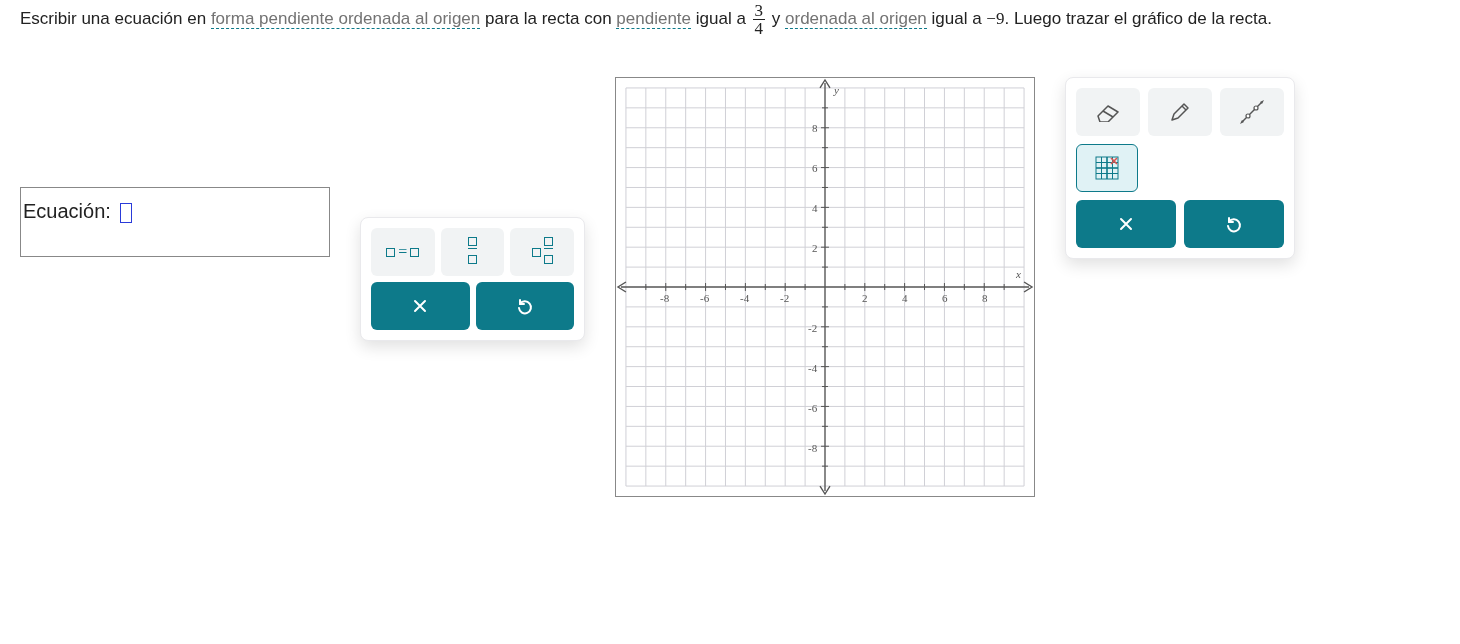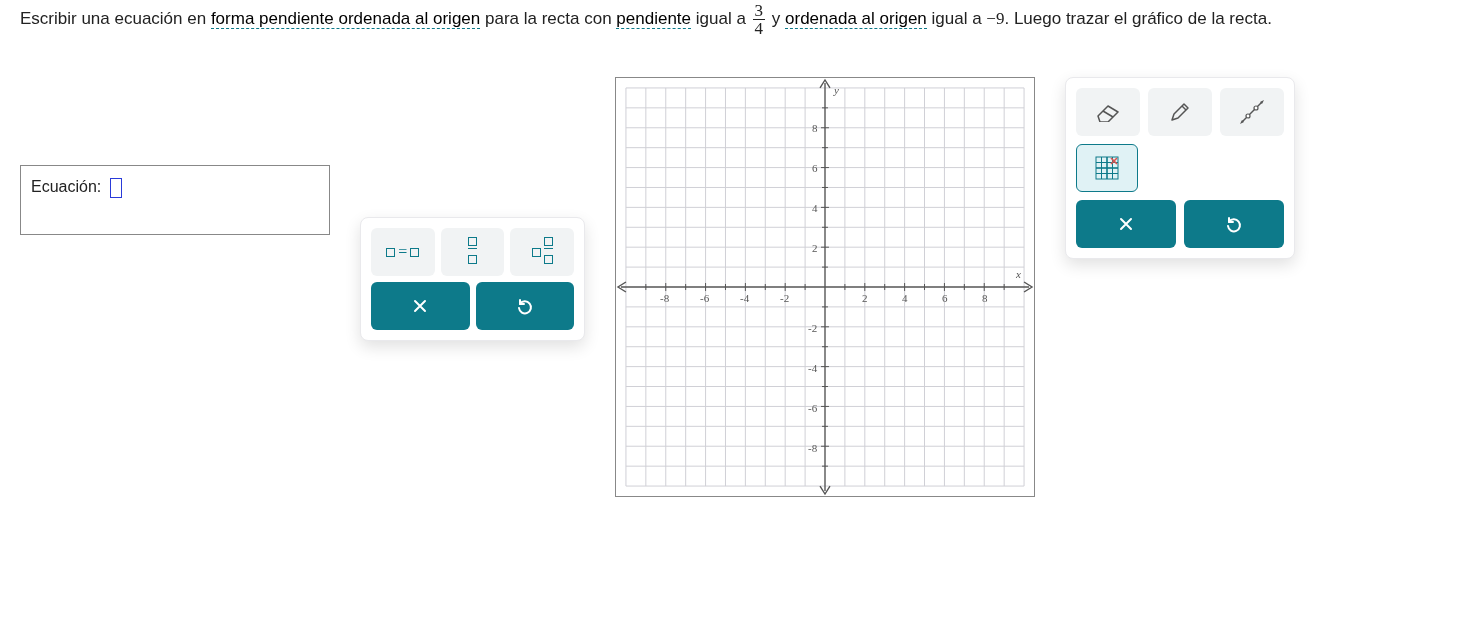--- a/index.html
+++ b/index.html
@@ -10,21 +10,21 @@
     font-size: 16px;
     color: #222;
     width: 1460px;
   }
   .question {
     line-height: 2.2;
     margin-bottom: 40px;
     font-size: 17px;
   }
   .link {
-    color: #000000;
+    color: #737373;
     border-bottom: 1px dashed #0d7a8a;
     cursor: pointer;
   }
   .frac {
     display: inline-block;
     vertical-align: middle;
     text-align: center;
     font-family: "Times New Roman", serif;
     line-height: 1;
     margin: 0 2px;
@@ -37,23 +37,23 @@
     display: flex;
     align-items: flex-start;
     gap: 30px;
   }
 
   
   .eq-box {
     border: 1px solid #888;
     width: 310px;
     height: 70px;
-    padding: 12px 10px;
-    margin-top: 88px;
-    font-size: 16px;
+    padding: 12px 2px;
+    margin-top: 110px;
+    font-size: 20px;
   }
   .eq-box .cursorbox {
     display: inline-block;
     width: 12px;
     height: 20px;
     border: 1px solid #2a3bd9;
     vertical-align: middle;
     margin-left: 4px;
   }
 

